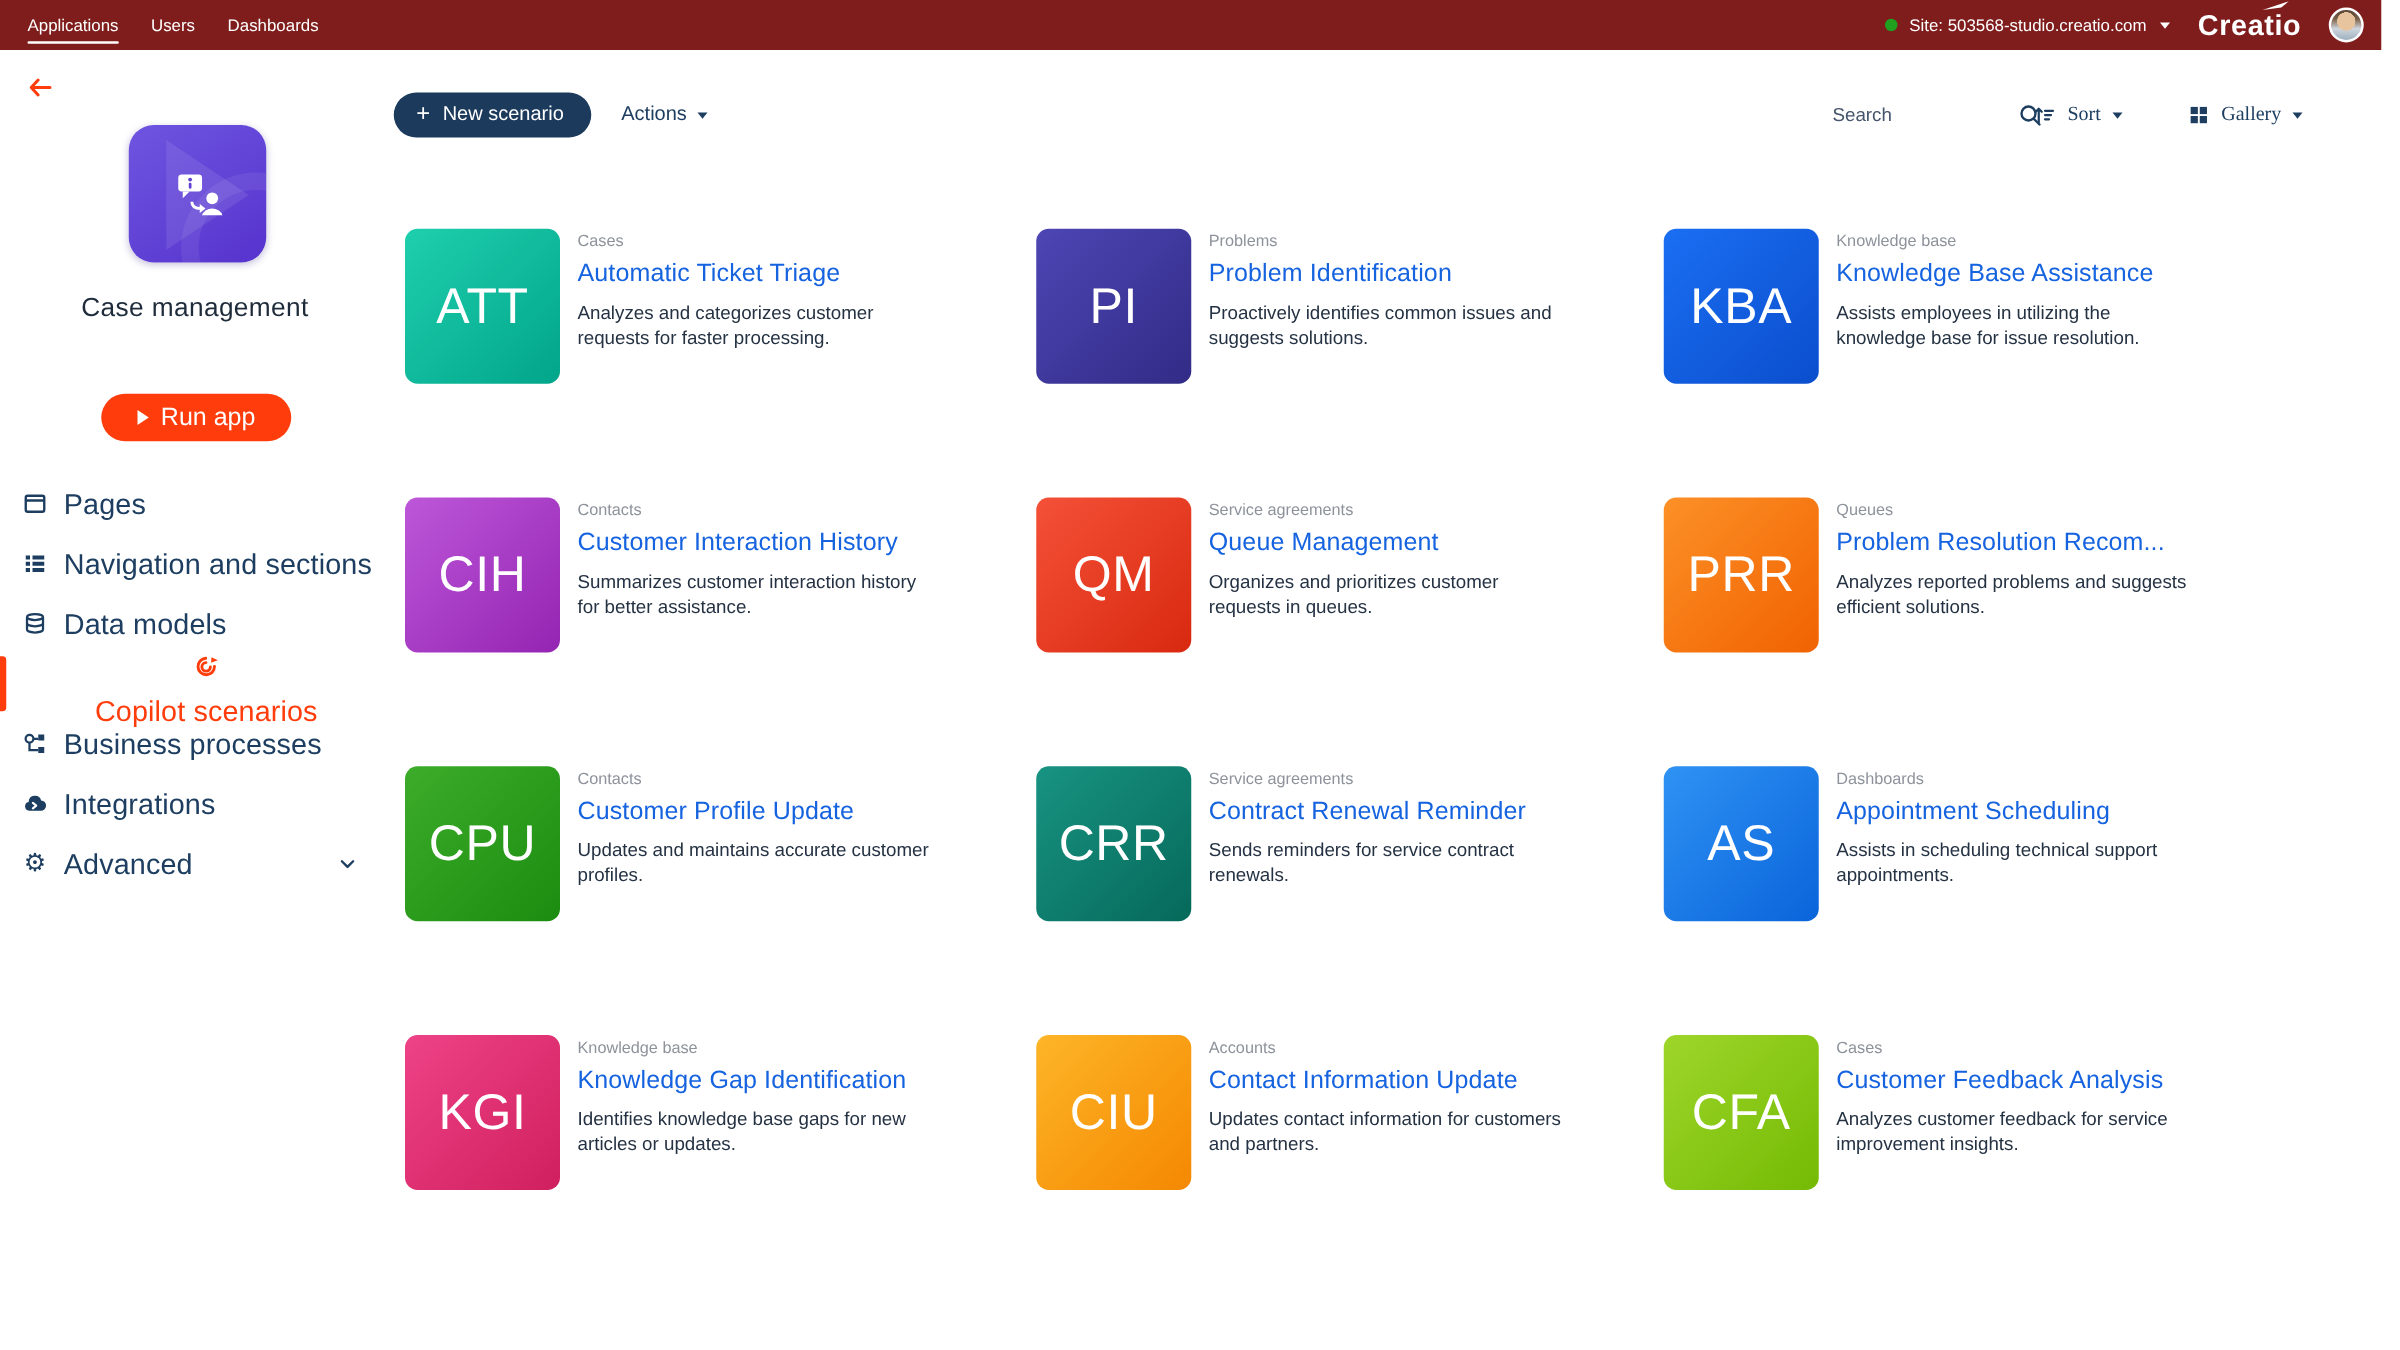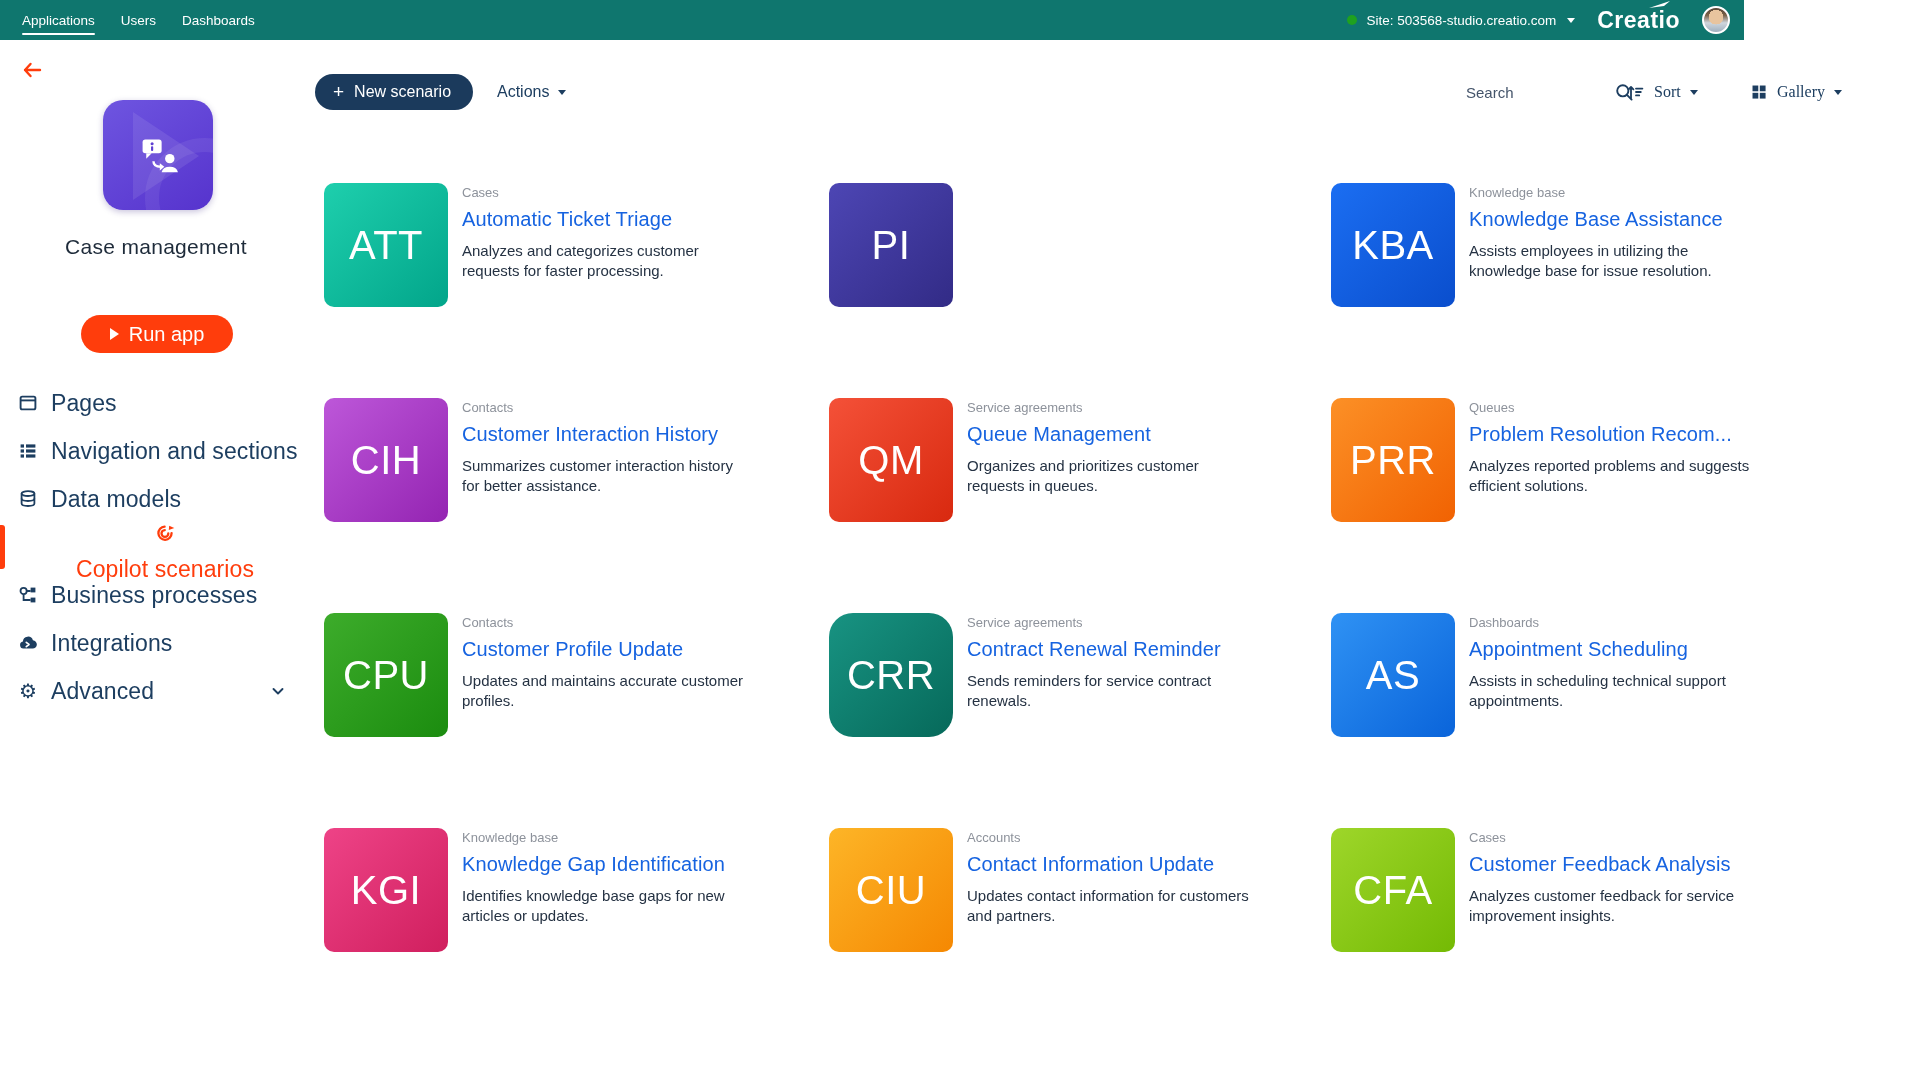--- a/index.html
+++ b/index.html
@@ -1,21 +1,21 @@
 <!DOCTYPE html>
 <html><head>
 <meta charset="utf-8">
 <style>
   * { margin:0; padding:0; box-sizing:border-box; }
   html,body { width:1920px; height:1080px; background:#ffffff; overflow:hidden;
               font-family:"Liberation Sans", sans-serif; }
 
   
-  .topbar { position:absolute; top:0; left:0; width:1744px; height:40px;
-            background:#0f766e; display:flex; align-items:center; z-index:5; }
+  .topbar { position:absolute; top:0; left:0; width:1905px; height:40px;
+            background:#7f1d1d; display:flex; align-items:center; z-index:5; }
   .topnav { display:flex; align-items:center; gap:26px; padding-left:22px; height:100%; }
   .topnav a { color:#ffffff; font-size:13.5px; text-decoration:none; height:100%;
               display:flex; align-items:center; position:relative; cursor:pointer; }
   .topnav a.active::after { content:''; position:absolute; left:0; right:0; bottom:5px;
               height:2px; background:#ffffff; border-radius:1px; }
   .topbar-right { margin-left:auto; display:flex; align-items:center; gap:22px; padding-right:14px; }
   .site-sel { display:flex; align-items:center; gap:9px; color:#ffffff; font-size:13.5px; cursor:pointer; }
   .dot { width:10px; height:10px; border-radius:50%; background:#1fa11f; }
   .caret-w { width:0; height:0; border-left:4.5px solid transparent; border-right:4.5px solid transparent;
              border-top:5px solid #ffffff; margin-left:2px; }
@@ -276,20 +276,25 @@
     <div class="tile" style="background: linear-gradient(135deg, rgb(30, 207, 173), rgb(2, 165, 138));">ATT</div>
     <div class="card-text">
       <div class="card-cat">Cases</div>
       <div class="card-title">Automatic Ticket Triage</div>
       <div class="card-desc">Analyzes and categorizes customer requests for faster processing.</div>
     </div>
   </div>
 
   <div class="card">
     <div class="tile" style="background: linear-gradient(135deg, rgb(77, 70, 180), rgb(50, 43, 134));">PI</div>
+    <div class="card-text">
+      <div class="card-cat">Problems</div>
+      <div class="card-title">Problem Identification</div>
+      <div class="card-desc">Proactively identifies common issues and suggests solutions.</div>
+    </div>
   </div>
 
   <div class="card">
     <div class="tile" style="background: linear-gradient(135deg, rgb(27, 110, 242), rgb(10, 78, 205));">KBA</div>
     <div class="card-text">
       <div class="card-cat">Knowledge base</div>
       <div class="card-title">Knowledge Base Assistance</div>
       <div class="card-desc">Assists employees in utilizing the knowledge base for issue resolution.</div>
     </div>
   </div>
@@ -324,21 +329,21 @@
   <div class="card">
     <div class="tile" style="background: linear-gradient(135deg, rgb(61, 172, 43), rgb(27, 140, 15));">CPU</div>
     <div class="card-text">
       <div class="card-cat">Contacts</div>
       <div class="card-title">Customer Profile Update</div>
       <div class="card-desc">Updates and maintains accurate customer profiles.</div>
     </div>
   </div>
 
   <div class="card">
-    <div class="tile" style="background: linear-gradient(135deg, rgb(24, 147, 130), rgb(6, 105, 90)); border-radius: 24px;">CRR</div>
+    <div class="tile" style="background: linear-gradient(135deg, rgb(24, 147, 130), rgb(6, 105, 90));">CRR</div>
     <div class="card-text">
       <div class="card-cat">Service agreements</div>
       <div class="card-title">Contract Renewal Reminder</div>
       <div class="card-desc">Sends reminders for service contract renewals.</div>
     </div>
   </div>
 
   <div class="card">
     <div class="tile" style="background: linear-gradient(135deg, rgb(47, 146, 244), rgb(10, 100, 218));">AS</div>
     <div class="card-text">

